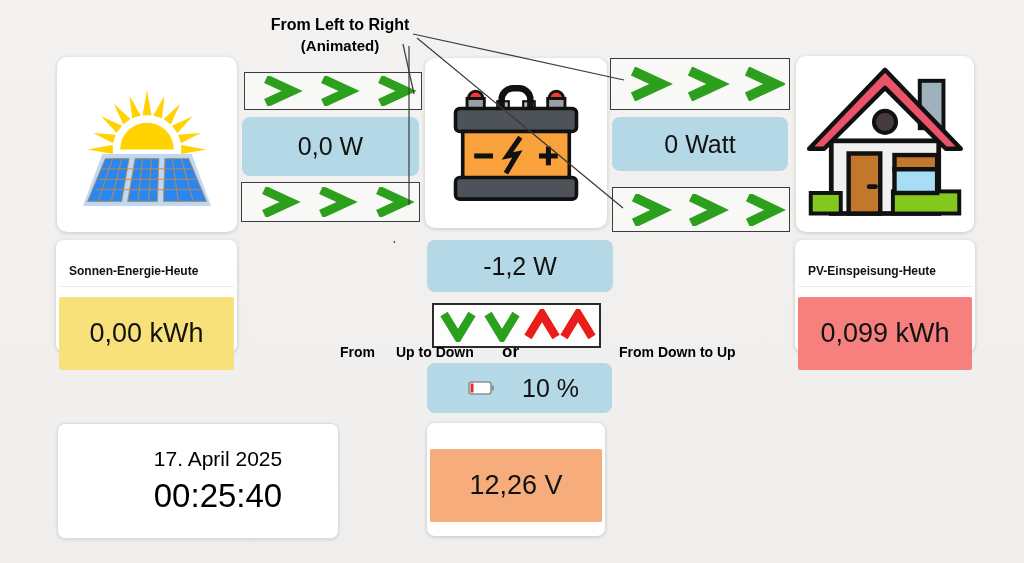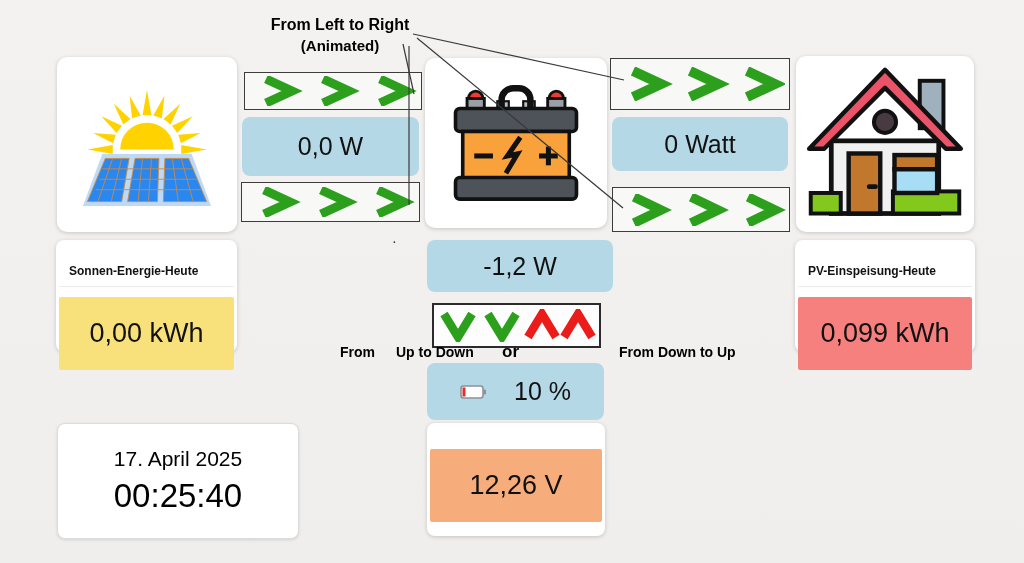--- a/index.html
+++ b/index.html
@@ -14,21 +14,21 @@
   .entity-value{height:73px;margin-top:10px;display:flex;align-items:center;justify-content:center;font-size:27px;color:#111;border-radius:2px;}
   .val-yellow{background:#f8e17b;}
   .val-red{background:#f5807e;}
   .val-orange{background:#f7ac7b;text-align:center;}
 
   .power-box{position:absolute;background:#b4d8e6;border-radius:8px;display:flex;align-items:center;justify-content:center;font-size:25px;color:#111;}
   .arrow-box{position:absolute;background:#f8f8f7;border:1px solid #3c3c3c;display:flex;align-items:center;justify-content:center;}
   .updown-box{position:absolute;background:#fdfdfd;border:2px solid #2b2b2b;display:flex;align-items:center;justify-content:center;}
 
   .clock-card{position:absolute;background:#fff;border:1px solid #ddd;border-radius:8px;box-shadow:0 1px 3px rgba(0,0,0,.12);
-              display:flex;flex-direction:column;align-items:center;justify-content:center;color:#000;}
+              display:flex;flex-direction:column;align-items:center;justify-content:center;color:#000;padding-left:40px;}
   .clock-date{font-size:21px;margin-bottom:6px;}
   .clock-time{font-size:33px;}
 
   .anno{position:absolute;color:#000;font-weight:bold;}
   .anno-top{left:240px;top:14px;width:200px;text-align:center;font-size:16px;line-height:21px;}
   .anno-bottom{font-size:14px;top:344px;}
   .anno-or{font-size:17px;top:342px;}
   .anno-lines{position:absolute;left:0;top:0;pointer-events:none;}
   .mini-dot{position:absolute;left:393px;top:234px;font-size:10px;color:#333;font-weight:bold;}
 
@@ -163,21 +163,21 @@
         <polyline points="6,5 20,28 34,5"></polyline>
           <polyline points="50,5 64,28 78,5"></polyline>
       </g>
       <g fill="none" stroke="#ea1d1b" stroke-width="8.5">
         <polyline points="90,28 104,5 118,28"></polyline>
           <polyline points="126,28 140,5 154,28"></polyline>
       </g>
     </svg>
   </div>
 
-  <div class="power-box" style="left:427px;top:363px;width:177px;height:57px;">
+  <div class="power-box" style="left:427px;top:363px;width:177px;height:50px;padding-left:8px;">
     <svg class="batt-mini" width="26" height="14" viewBox="0 0 26 14">
       <rect x="1" y="1" width="22" height="12" rx="2.5" fill="#fdfdfd" stroke="#8b9298" stroke-width="1.6"></rect>
       <rect x="23.5" y="4.5" width="2.5" height="5" rx="1" fill="#8b9298"></rect>
       <rect x="2.5" y="2.5" width="3" height="9" fill="#e03131"></rect>
     </svg>
     <span>10 %</span>
   </div>
 
   <div class="entity-card" style="left:56px;top:240px;width:181px;height:112px;">
     <div class="entity-header">Sonnen-Energie-Heute</div>

